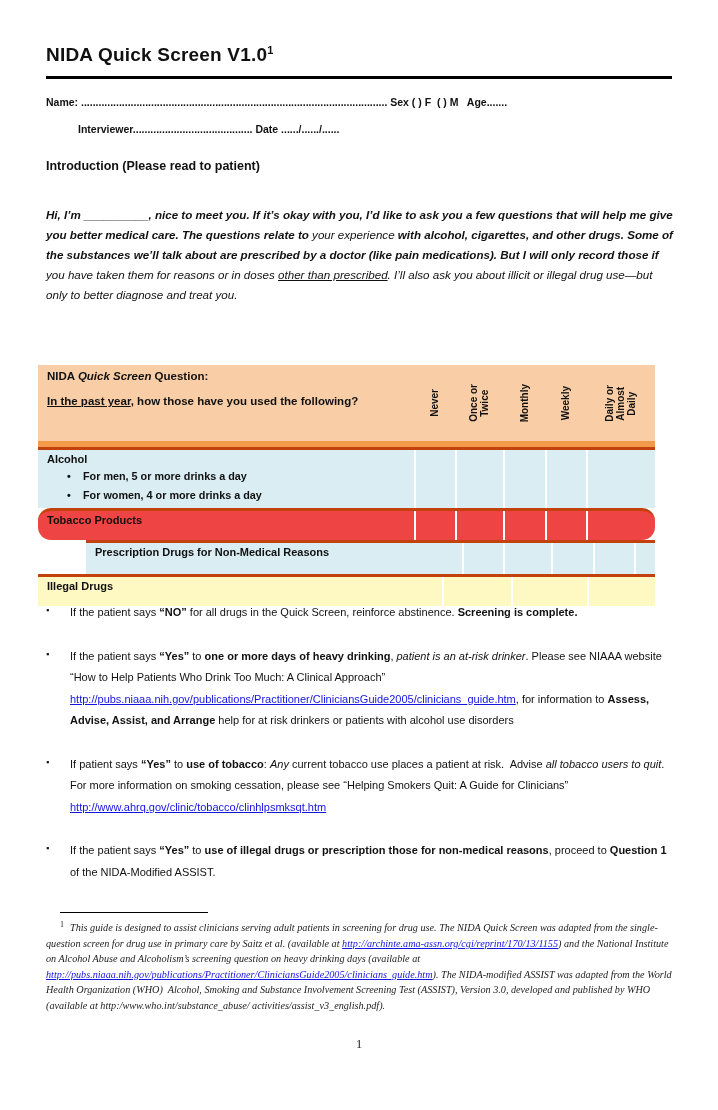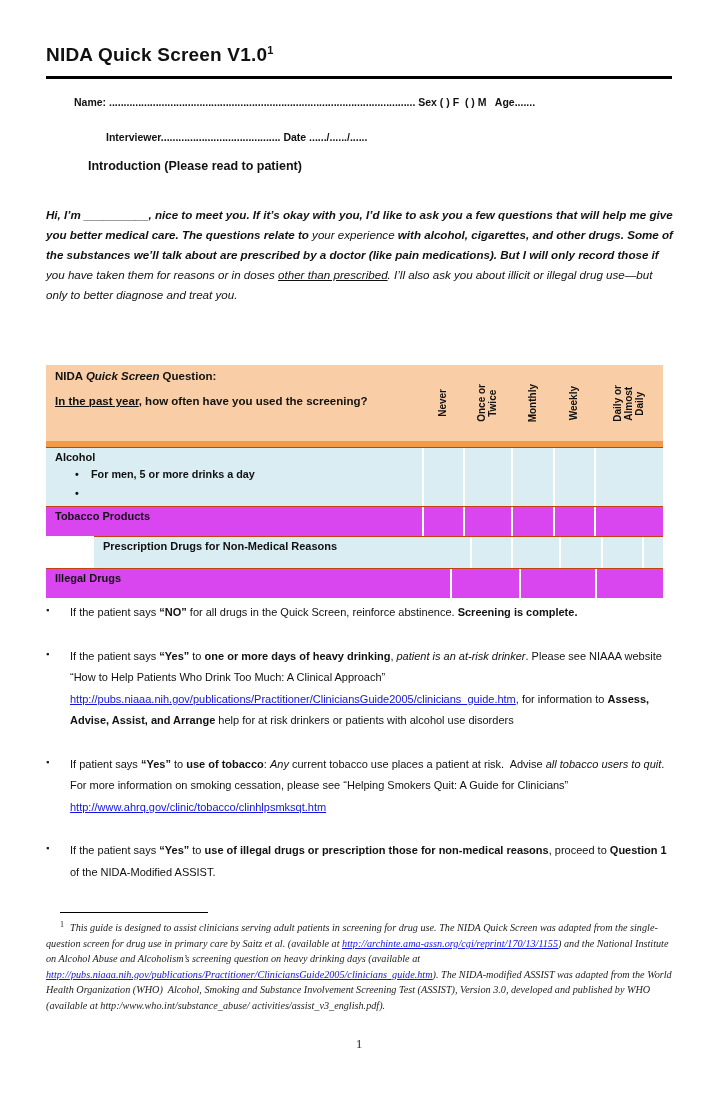--- a/index.html
+++ b/index.html
@@ -20,59 +20,59 @@
     position:absolute; left:46px; top:44px; width:626px;
     font-size:19px; font-weight:bold; letter-spacing:0.2px;
   }
   .doc-title sup { font-size:11px; }
   .title-rule {
     position:absolute; left:46px; top:76px; width:626px; height:3px;
     background:#000;
   }
   .field-line {
     position:absolute; left:46px; width:640px;
-    font-size:10.5px; font-weight:bold; white-space:pre;margin-left:28px;
+    font-size:10.5px; font-weight:bold; white-space:pre;
   }
   #name-line { top:96px; }
-  #interviewer-line { top:131px;padding-left:32px; }
+  #interviewer-line { top:123px;padding-left:32px; }
 
   .intro-heading {
     position:absolute; left:46px; top:159px; width:626px;
-    font-size:12.5px; font-weight:bold;margin-left:42px;
+    font-size:12.5px; font-weight:bold;
   }
   .intro-para {
     position:absolute; left:46px; top:205px; width:630px;
     font-size:11.6px; font-style:italic; line-height:20px;
     white-space:pre-wrap;
   }
   .instructions {
     position:absolute; left:46px; top:321px; width:626px;
     font-size:10.8px; line-height:19.5px; white-space:pre-wrap;
   }
 
   
-  .qs-table { position:absolute; left:46px; top:365px; width:617px; }
+  .qs-table { position:absolute; left:38px; top:365px; width:617px; }
   .t-header {
     display:grid; grid-template-columns:376px 41px 48px 42px 41px 69px;
     height:76px;
   }
   .t-header .q-cell { padding:5px 0 0 9px; font-size:11.5px; }
   .t-header .q-title { margin-bottom:13px; }
   .t-header .col-cell {
     display:flex; align-items:center; justify-content:center;
   }
   .rot {
     writing-mode: vertical-rl; transform: rotate(180deg);
     font-size:10px; font-weight:bold; line-height:11px;
     white-space:pre-line; text-align:center;
   }
   .t-bar { height:6px; }
   .t-row {
     display:grid; grid-template-columns:376px 41px 48px 42px 41px 69px;
-    border-top:1px solid #c2410c;
+    border-top:3px solid #c2410c;
   }
   .t-row:first-of-type { border-top:none; }
   .t-row .label-cell { padding:3px 4px 3px 9px; font-size:11px; font-weight:bold; }
   .t-row .cell { border-left:2px solid #ffffff; }
   .row-bullets { margin-top:2px; }
   .row-bullet { display:flex; font-size:10.8px; font-weight:bold; line-height:19px; }
   .row-bullet .dot { width:16px; margin-left:20px; }
   #row-alcohol   { min-height:54px; }
   #row-tobacco   { min-height:29px; }
   #row-rx        { min-height:31px; }
@@ -115,21 +115,21 @@
   <div class="field-line" id="interviewer-line">Interviewer......................................... Date ....../....../......</div>
 
   <div class="intro-heading">Introduction (Please read to patient)</div>
   <div class="intro-para"><span class="b">Hi, I’m __________, nice to meet you. If it’s okay with you, I’d like to ask you a few questions that will help me give you better medical care. The questions relate to </span><span>your experience </span><span class="b">with alcohol, cigarettes, and other drugs. Some of the substances we’ll talk about are prescribed by a doctor (like pain medications). But I will only record those if </span><span>you have taken them for reasons or in doses </span><span class="u">other than prescribed</span><span>. I’ll also ask you about illicit or illegal drug use—but only to better diagnose and treat you.</span></div>
 
 
   <div class="qs-table">
     <div class="t-header" style="background: rgb(249, 206, 166);">
       <div class="q-cell">
         <div class="q-title"><span class="b">NIDA </span><span class="b i">Quick Screen</span><span class="b"> Question:</span></div>
-        <div class="q-question"><span class="b u">In the past year</span><span class="b">, how often have you used the screening?</span></div>
+        <div class="q-question"><span class="b u">In the past year</span><span class="b">, how those have you used the following?</span></div>
       </div>
       <div class="col-cell">
           <span class="rot">Never</span>
         </div>
       <div class="col-cell">
           <span class="rot">Once or
 Twice</span>
         </div>
       <div class="col-cell">
           <span class="rot">Monthly</span>
@@ -148,46 +148,47 @@
     <div class="t-row" id="row-alcohol" style="background: rgb(217, 237, 243);">
       <div class="label-cell">
         <div>Alcohol</div>
         <div class="row-bullets">
           <div class="row-bullet">
               <span class="dot">•</span>
               <span>For men, 5 or more drinks a day</span>
             </div>
           <div class="row-bullet">
               <span class="dot">•</span>
+              <span>For women, 4 or more drinks a day</span>
             </div>
         </div>
       </div>
     <div class="cell"></div>
         <div class="cell"></div>
         <div class="cell"></div>
         <div class="cell"></div>
         <div class="cell"></div>
       </div>
-    <div class="t-row" id="row-tobacco" style="background: #d946ef;">
+    <div class="t-row" id="row-tobacco" style="background: #ef4444; border-radius: 13px;">
       <div class="label-cell">Tobacco Products</div>
     <div class="cell"></div>
         <div class="cell"></div>
         <div class="cell"></div>
         <div class="cell"></div>
         <div class="cell"></div>
       </div>
     <div class="t-row" id="row-rx" style="background: rgb(217, 237, 243); margin-left: 48px;">
       <div class="label-cell">Prescription Drugs for Non-Medical Reasons</div>
     <div class="cell"></div>
         <div class="cell"></div>
         <div class="cell"></div>
         <div class="cell"></div>
         <div class="cell"></div>
       </div>
-    <div class="t-row" id="row-illegal" style="background: #d946ef; gap: 28px;">
+    <div class="t-row" id="row-illegal" style="background: #fef9c3; gap: 28px;">
       <div class="label-cell">Illegal Drugs</div>
     <div class="cell"></div>
         <div class="cell"></div>
         <div class="cell"></div>
         <div class="cell"></div>
         <div class="cell"></div>
       </div>
   </div>
 
   <div class="bullet-list">

